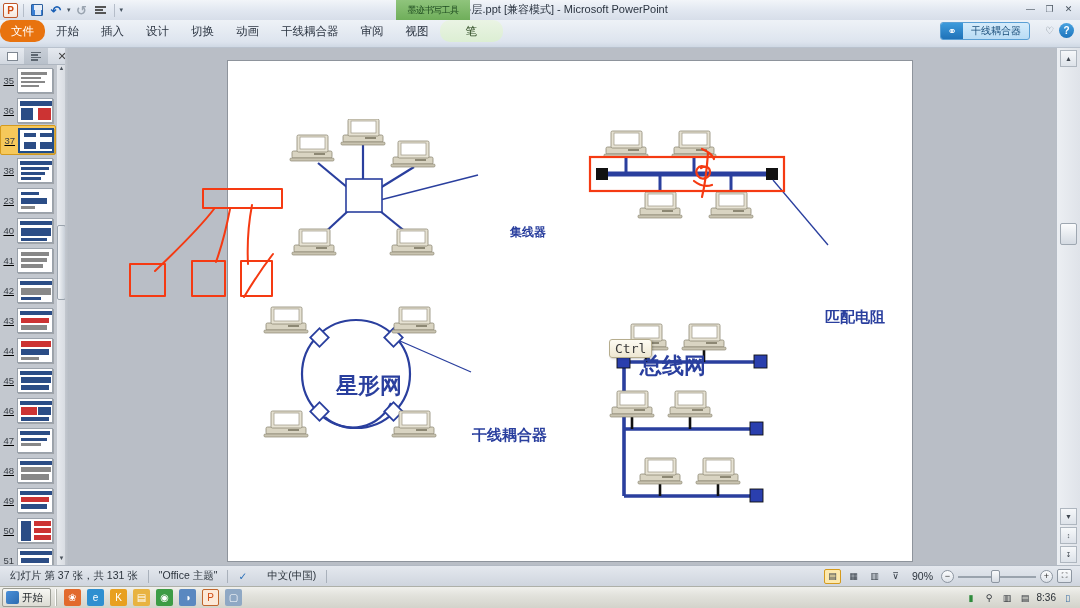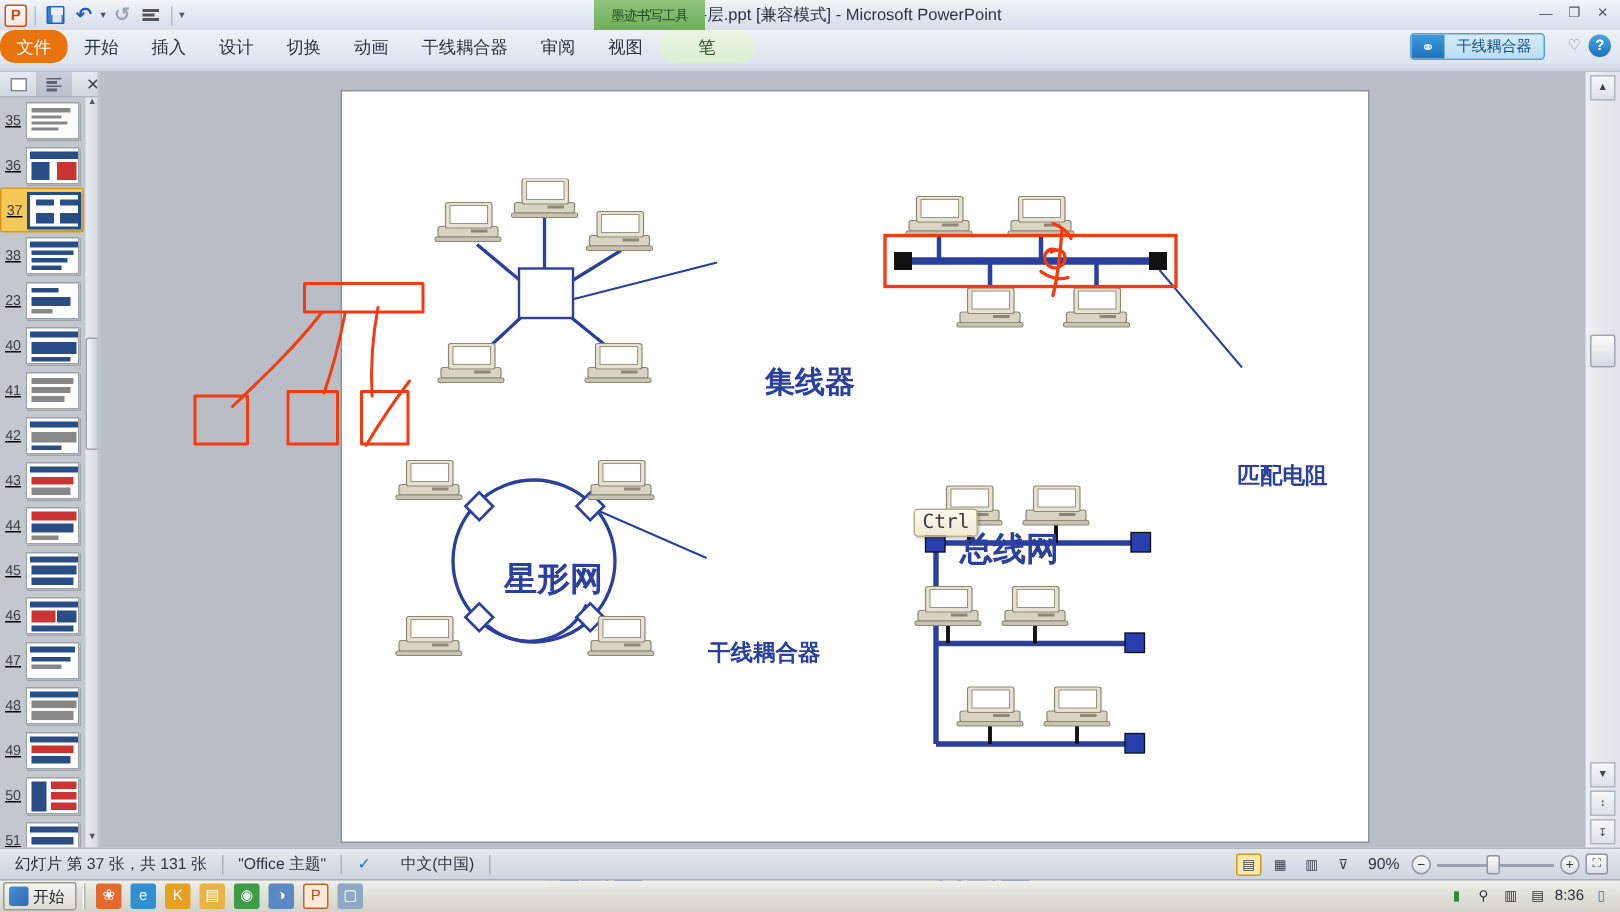--- a/index.html
+++ b/index.html
@@ -528,21 +528,21 @@
           </g>
         </g>
         <use href="#pc" x="396" y="205"></use>
         <use href="#pc" x="454" y="205"></use>
         <use href="#pc" x="382" y="272"></use>
         <use href="#pc" x="440" y="272"></use>
         <use href="#pc" x="410" y="339"></use>
         <use href="#pc" x="468" y="339"></use>
       </svg>
 
-      <div class="net-label" style="left:282px;top:180px;font-size:20px;">集线器</div>
+      <div class="net-label" style="left:282px;top:163px;font-size:12px;">集线器</div>
       <div class="net-label" style="left:108px;top:310px;font-size:22px;">星形网</div>
 
       <div class="net-label" style="left:597px;top:247px;font-size:15px;">匹配电阻</div>
       <div class="net-label" style="left:412px;top:290px;font-size:22px;">总线网</div>
       <div class="ctrl-tip" style="left:381px;top:278px;">Ctrl</div>
 
       <div class="net-label" style="left:244px;top:365px;font-size:15px;">干线耦合器</div>
       <div class="net-label" style="left:136px;top:521px;font-size:22px;">环形网</div>
 
       <div class="net-label" style="left:394px;top:521px;font-size:22px;">树形网</div>

